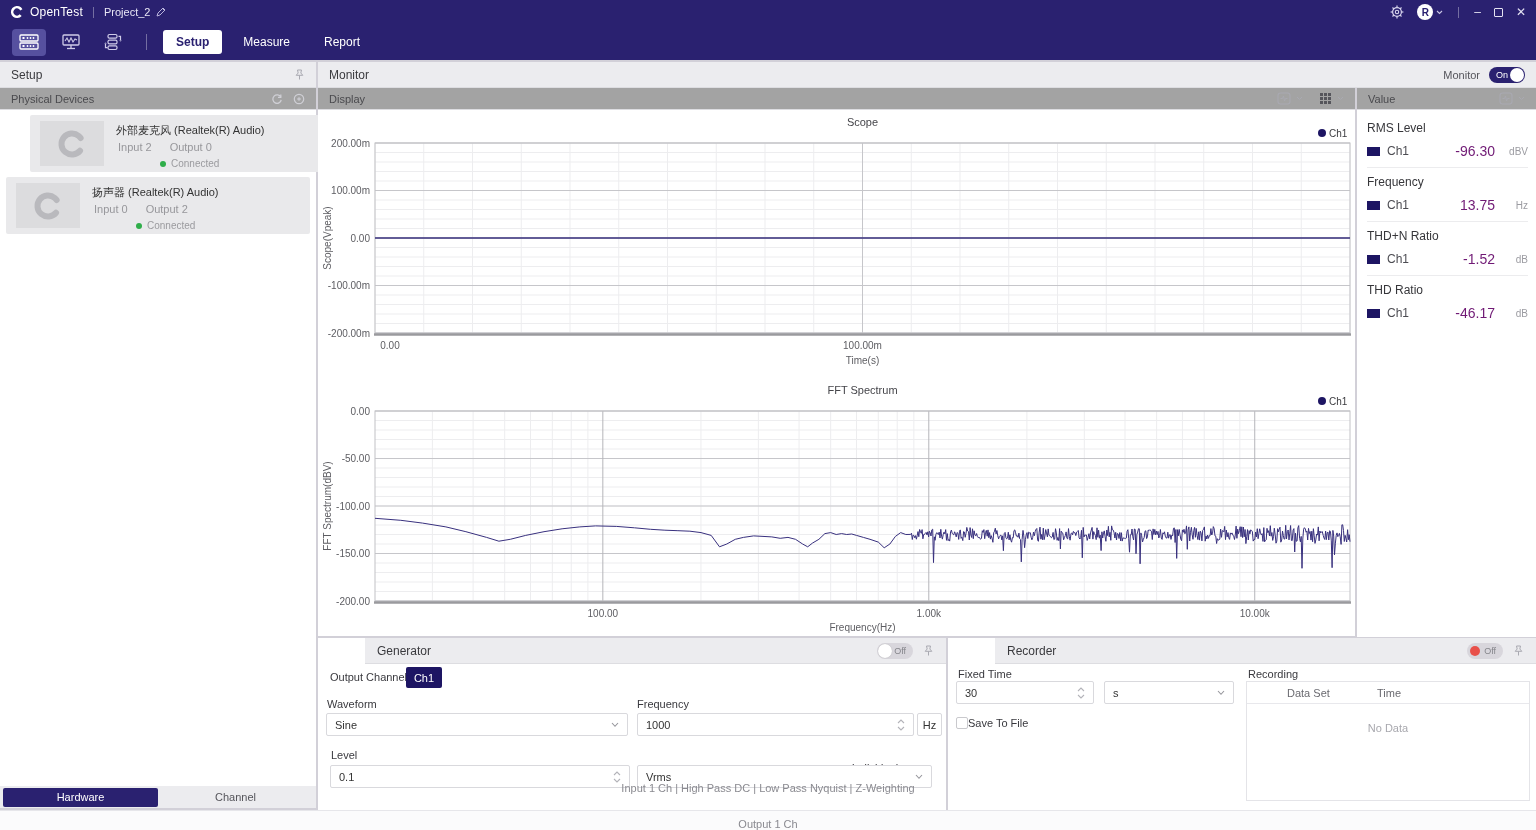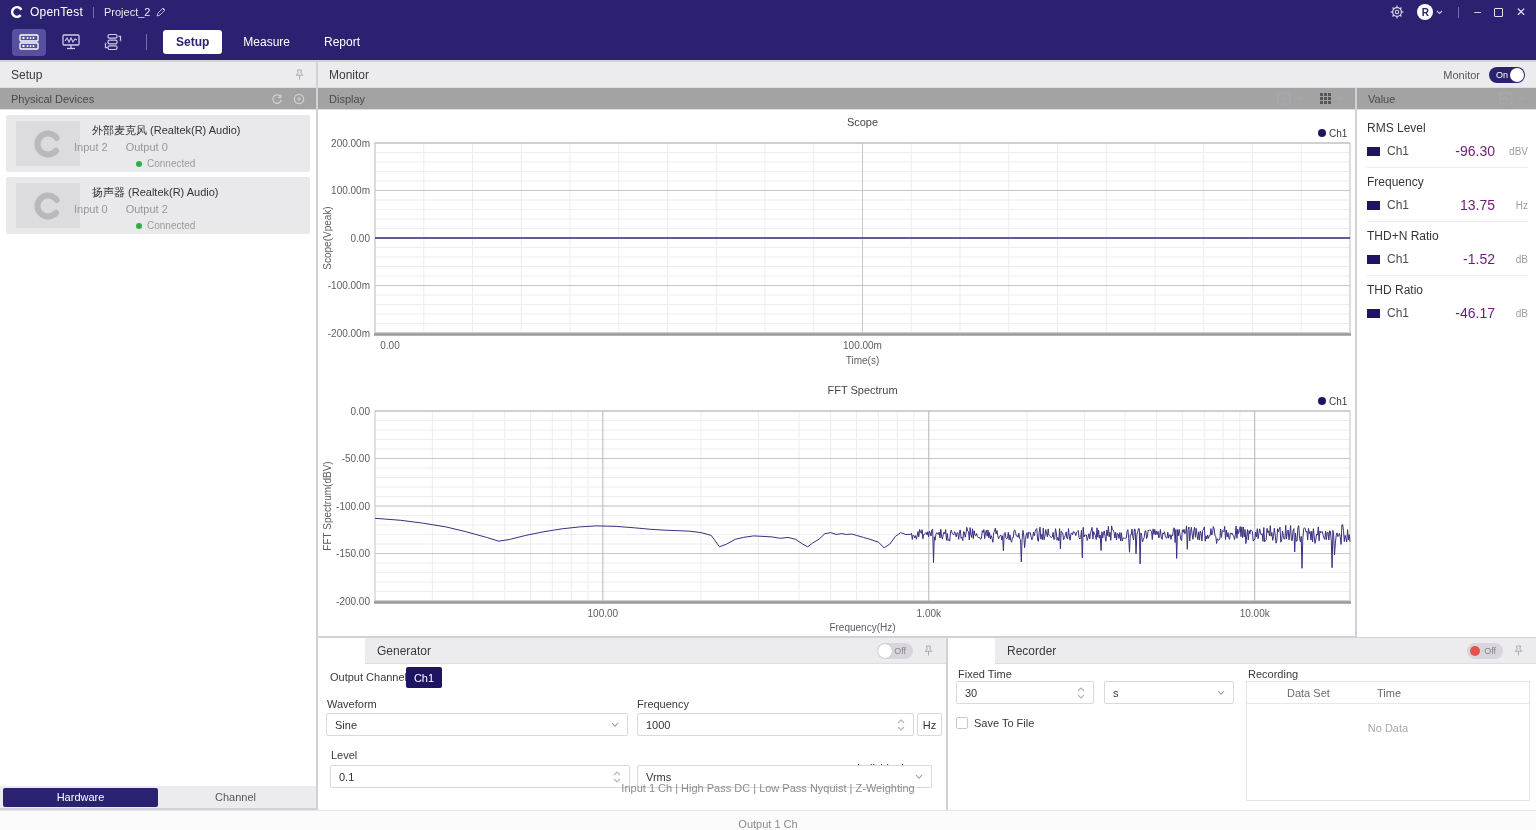--- a/index.html
+++ b/index.html
@@ -27,21 +27,21 @@
   
   .phead { position:absolute; background:#ececef; border-bottom:1px solid #dddde1; display:flex; align-items:center; font-size:12px; color:#3a3a3e; padding:0 11px; }
   .phead-sub { background:#a3a3a3; font-size:11px; color:#4a4a4e; }
   .pright { margin-left:auto; display:flex; align-items:center; gap:8px; }
 
   
   .sidebar-body { position:absolute; left:0; top:110px; width:316px; height:676px; background:#fff; }
   .dev-card { position:absolute; left:6px; width:304px; height:57px; background:#e9e9eb; border-radius:2px; }
   .dev-img { position:absolute; left:10px; top:6px; width:64px; height:45px; background:#dcdcde; display:flex; align-items:center; justify-content:center; }
   .dev-name { position:absolute; left:86px; top:8px; font-size:11px; color:#333; }
-  .dev-io { position:absolute; left:68px; top:26px; font-size:11px; color:#97979b; display:flex; gap:18px; }
+  .dev-io { position:absolute; left:88px; top:26px; font-size:11px; color:#97979b; display:flex; gap:18px; }
   .dev-status { position:absolute; left:86px; top:43px; font-size:10px; color:#9b9b9f; display:flex; align-items:center; gap:5px;padding-left:44px; }
   .dot-green { width:6px; height:6px; border-radius:50%; background:#2fae4a; }
   .sidebar-tabs { position:absolute; left:0; top:786px; width:316px; height:22px; background:#ececef; display:flex; align-items:center; padding:0 3px; }
   .sb-tab { flex:1; height:19px; display:flex; align-items:center; justify-content:center; font-size:11px; color:#55555b; border-radius:2px; }
   .sb-tab.active { background:#2a2170; color:#fff; }
 
   
   .toggle { position:relative; width:36px; height:16px; border-radius:8px; font-size:9px; }
   .toggle .knob { position:absolute; top:1px; width:14px; height:14px; border-radius:50%; background:#fff; }
   .toggle.on { background:#2a2170; color:#fff; }
@@ -66,21 +66,21 @@
 
   
   .gen-panel { position:absolute; left:318px; top:638px; width:628px; height:172px; background:#fff; }
   .rec-panel { position:absolute; left:948px; top:638px; width:588px; height:172px; background:#fff; }
   .sub-head { position:absolute; left:0; top:0; right:0; height:26px; background:#ececef; border-bottom:1px solid #dddde1; display:flex; align-items:center; padding:0 12px; font-size:12px; color:#3a3a3e;margin-left:47px; }
   .flabel { position:absolute; font-size:11px; color:#39393e; }
   .field { position:absolute; height:23px; border:1px solid #d9d9dd; border-radius:2px; background:#fff; display:flex; align-items:center; padding:0 8px; font-size:11px; color:#333; }
   .field .chev { margin-left:auto; }
   .chip { position:absolute; height:21px; background:#1d1563; color:#fff; font-size:11px; border-radius:2px; display:flex; align-items:center; justify-content:center; }
   .checkbox { width:12px; height:12px; border:1px solid #c9c9cd; border-radius:2px; background:#fff; }
-  .chk-row { position:absolute; display:flex; align-items:center; gap:6px; font-size:11px; color:#39393e; }
+  .chk-row { position:absolute; display:flex; align-items:center; font-size:11px; color:#39393e; }
   .rec-table { position:absolute; left:298px; top:43px; width:284px; height:120px; border:1px solid #e4e4e8; }
   .rec-thead { display:flex; height:22px; border-bottom:1px solid #e8e8ec; align-items:center; font-size:11px; color:#6a6a70; }
   .rec-th1 { padding-left:40px; width:130px; }
   .rec-th2 { padding-left:0; }
   .rec-empty { margin-top:18px; text-align:center; font-size:11px; color:#a8a8ae; }
 
   
   .statusbar { position:absolute; left:0; top:810px; width:1536px; height:20px; background:#fbfbfc; border-top:1px solid #e6e6ea; display:flex; align-items:center; justify-content:flex-end; gap:24px; padding:0 10px; font-size:11px; color:#8a8a90;flex-direction:column; }
 
   svg text { font-family:"Liberation Sans", sans-serif; }
@@ -194,21 +194,21 @@
           <path d="M9.8 1.6 v2.8 h-2.8" fill="none" stroke="currentColor" stroke-width="1.3"></path>
         </svg>
       <svg class="icon-faint" width="12" height="12" viewBox="0 0 12 12">
           <circle cx="6" cy="6" r="4.7" fill="none" stroke="currentColor" stroke-width="1.2"></circle>
           <line x1="6" y1="4.2" x2="6" y2="7.8" stroke="currentColor" stroke-width="1.2"></line>
           <line x1="4.2" y1="6" x2="7.8" y2="6" stroke="currentColor" stroke-width="1.2"></line>
         </svg>
     </div>
   </div>
   <div class="sidebar-body">
-    <div class="dev-card" style="top:5px;">
+    <div class="dev-card" style="top:5px;margin-left:24px;">
       <div class="dev-img">
         <svg width="34" height="34" viewBox="0 0 34 34">
             <circle cx="17" cy="17" r="10.5" fill="none" stroke="#b9b9bd" stroke-width="6" stroke-dasharray="52 14" transform="rotate(40 17 17)" stroke-linecap="round"></circle>
           </svg>
       </div>
       <div class="dev-name">外部麦克风 (Realtek(R) Audio)</div>
       <div class="dev-io">
         <span>Input 2</span>
         <span>Output 0</span>
       </div>

